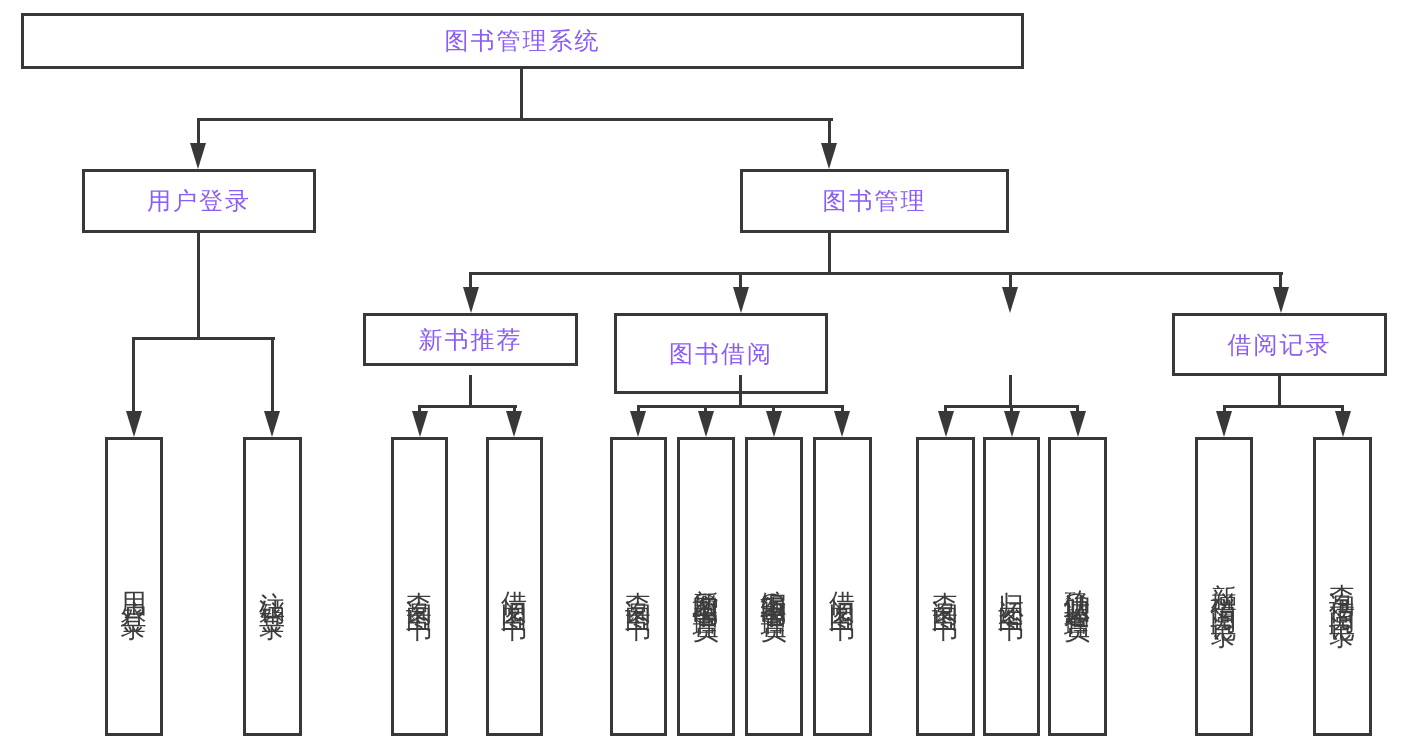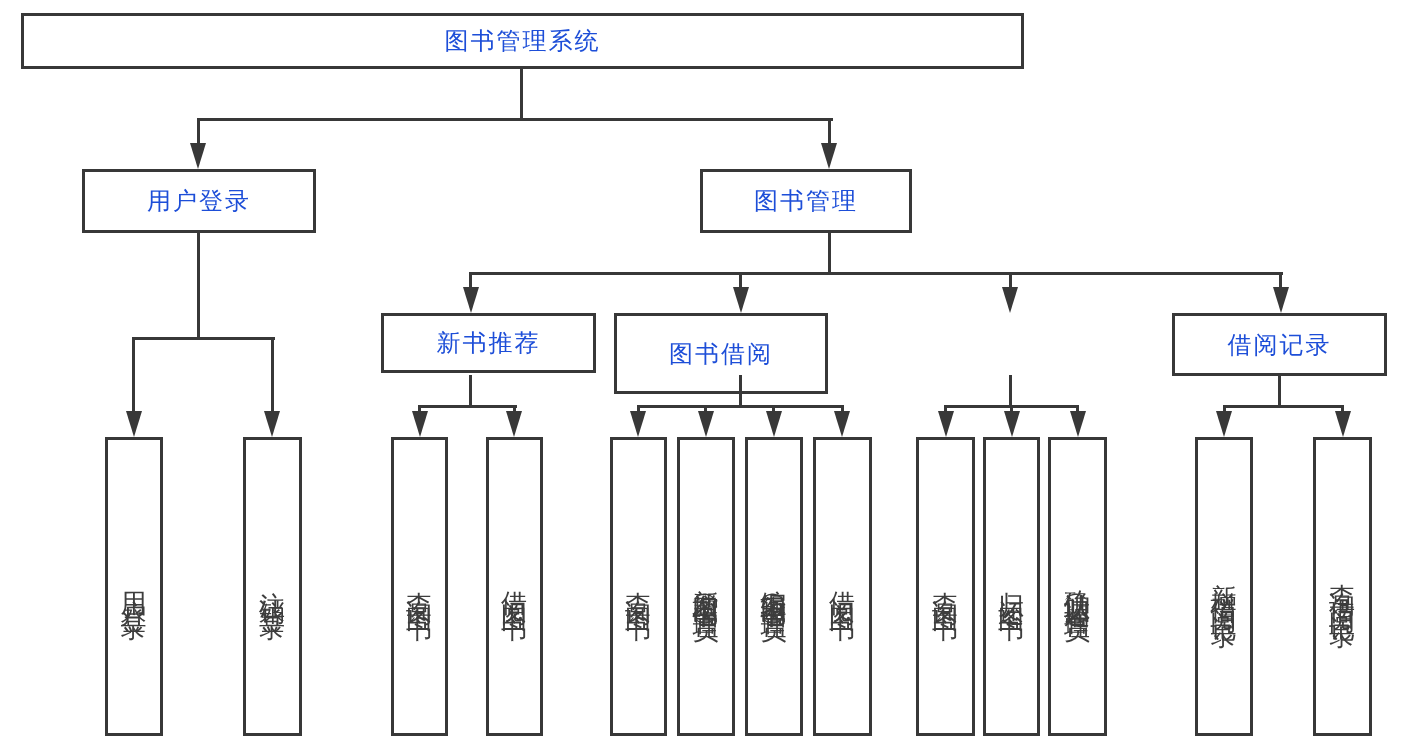--- a/index.html
+++ b/index.html
@@ -4,21 +4,21 @@
 <style>
   html,body { margin:0; padding:0; background:#ffffff; }
   .canvas {
     position:relative; width:1405px; height:747px; background:#ffffff;
     font-family:"Liberation Sans", sans-serif; overflow:hidden;
   }
   .box {
     position:absolute; background:#ffffff; border:3px solid #383838;
     box-sizing:border-box; display:flex; align-items:center; justify-content:center;
   }
-  .hlabel { font-size:24px; color:#1d4ed8; letter-spacing:2px; white-space:nowrap; }
+  .hlabel { font-size:24px; color:#8b5cf6; letter-spacing:2px; white-space:nowrap; }
   .leaf { top:437px; height:299px; }
   .vlabel {
     writing-mode:vertical-rl; text-orientation:mixed;
     font-size:26px; color:#3d3d3d; letter-spacing:8px; line-height:1;
   }
   .vlabel.tight { letter-spacing:4px; }
   .vl, .hl { position:absolute; background:#383838; }
   .vl { width:3px; }
   .hl { height:3px; }
   .ah {
@@ -44,21 +44,21 @@
   <div class="vl" style="left:520px; top:67px; height:52px;"></div>
   <div class="hl" style="left:197px; top:118px; width:636px;"></div>
   <div class="vl" style="left:197px; top:118px; height:28px;"></div>
   <div class="ah" style="left:190px; top:143px;"></div>
   <div class="vl" style="left:828px; top:118px; height:28px;"></div>
   <div class="ah" style="left:821px; top:143px;"></div>
 
   <div class="box" style="left:82px; top:169px; width:234px; height:64px;">
     <span class="hlabel">用户登录</span>
   </div>
-  <div class="box" style="left:700px; top:169px; width:212px; height:64px;align-items:center;">
+  <div class="box" style="left:740px; top:169px; width:269px; height:64px;align-items:center;">
     <span class="hlabel">图书管理</span>
   </div>
 
   <div class="vl" style="left:197px; top:233px; height:104px;"></div>
   <div class="hl" style="left:132px; top:337px; width:143px;"></div>
   <div class="vl" style="left:132px; top:337px; height:76px;"></div>
   <div class="ah" style="left:126px; top:411px;"></div>
   <div class="vl" style="left:271px; top:337px; height:76px;"></div>
   <div class="ah" style="left:264px; top:411px;"></div>
 
@@ -66,21 +66,21 @@
   <div class="hl" style="left:469px; top:272px; width:814px;"></div>
   <div class="vl" style="left:469px; top:272px; height:17px;"></div>
   <div class="ah" style="left:463px; top:287px;"></div>
   <div class="vl" style="left:739px; top:272px; height:17px;"></div>
   <div class="ah" style="left:733px; top:287px;"></div>
   <div class="vl" style="left:1009px; top:272px; height:17px;"></div>
   <div class="ah" style="left:1002px; top:287px;"></div>
   <div class="vl" style="left:1279px; top:272px; height:17px;"></div>
   <div class="ah" style="left:1273px; top:287px;"></div>
 
-  <div class="box" style="left:363px; top:313px; width:215px; height:60px;margin-left:18px;">
+  <div class="box" style="left:363px; top:313px; width:215px; height:53px;">
     <span class="hlabel">新书推荐</span>
   </div>
   <div class="box" style="left:614px; top:313px; width:214px; height:81px;">
     <span class="hlabel">图书借阅</span>
   </div>
   <div class="box" style="left:1172px; top:313px; width:215px; height:63px;">
     <span class="hlabel">借阅记录</span>
   </div>
 
   <div class="vl" style="left:469px; top:375px; height:33px;"></div>

